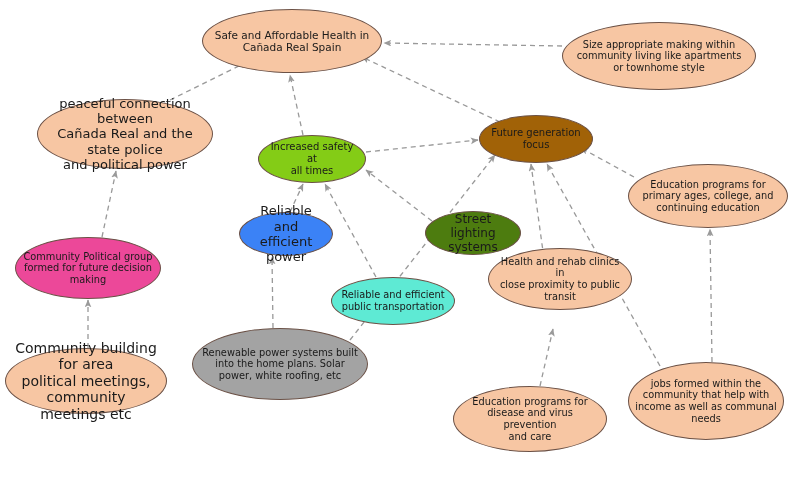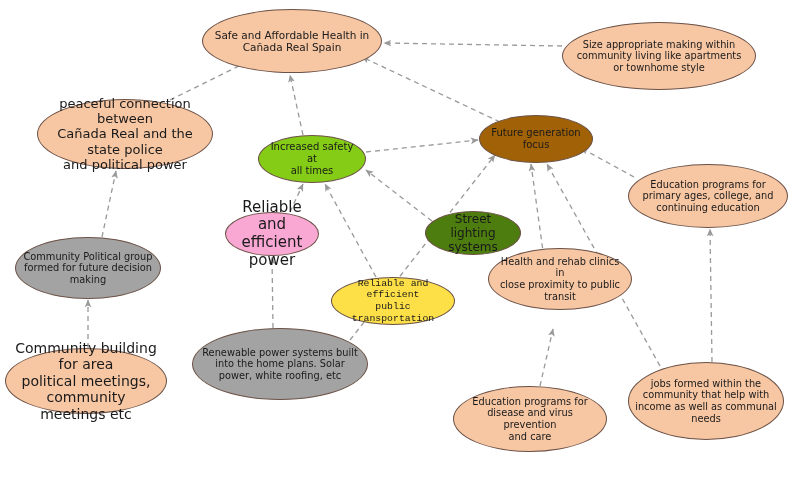--- a/index.html
+++ b/index.html
@@ -98,34 +98,34 @@
       </div>
       <div class="node" style="left: 479px; top: 115px; width: 114px; height: 48px; background: #a16207; border-color: rgb(107, 81, 70); color: rgb(26, 26, 26); font-size: 10px;">
         <span class="label">Future generation
 focus</span>
       </div>
       <div class="node" style="left: 628px; top: 164px; width: 160px; height: 64px; background: rgb(247, 198, 163); border-color: rgb(107, 81, 70); color: rgb(26, 26, 26); font-size: 9.8px;">
         <span class="label">Education programs for
 primary ages, college, and
 continuing education</span>
       </div>
-      <div class="node" style="left: 225px; top: 212px; width: 94px; height: 44px; background: #f9a8d4; border-color: rgb(107, 81, 70); color: rgb(26, 26, 26); font-size: 15px;">
+      <div class="node" style="left: 239px; top: 212px; width: 94px; height: 44px; background: #3b82f6; border-color: rgb(107, 81, 70); color: rgb(26, 26, 26); font-size: 13px;">
         <span class="label">Reliable and
 efficient power</span>
       </div>
       <div class="node" style="left: 425px; top: 211px; width: 96px; height: 44px; background: #4d7c0f; border-color: rgb(107, 81, 70); color: rgb(26, 26, 26); font-size: 12px;">
         <span class="label">Street lighting
 systems</span>
       </div>
-      <div class="node" style="left: 15px; top: 237px; width: 146px; height: 62px; background: #a3a3a3; border-color: rgb(107, 81, 70); color: rgb(26, 26, 26); font-size: 9.8px;">
+      <div class="node" style="left: 15px; top: 237px; width: 146px; height: 62px; background: #ec4899; border-color: rgb(107, 81, 70); color: rgb(26, 26, 26); font-size: 9.8px;">
         <span class="label">Community Political group
 formed for future decision
 making</span>
       </div>
-      <div class="node" style="left: 331px; top: 277px; width: 124px; height: 48px; background: #fde047; border-color: rgb(107, 81, 70); color: rgb(26, 26, 26); font-size: 9.8px; font-family: Liberation Mono, monospace;">
+      <div class="node" style="left: 331px; top: 277px; width: 124px; height: 48px; background: #5eead4; border-color: rgb(107, 81, 70); color: rgb(26, 26, 26); font-size: 9.8px;">
         <span class="label">Reliable and efficient
 public transportation</span>
       </div>
       <div class="node" style="left: 488px; top: 248px; width: 144px; height: 62px; background: rgb(247, 198, 163); border-color: rgb(107, 81, 70); color: rgb(26, 26, 26); font-size: 9.8px;">
         <span class="label">Health and rehab clinics in
 close proximity to public
 transit</span>
       </div>
       <div class="node" style="left: 192px; top: 328px; width: 176px; height: 72px; background: #a3a3a3; border-color: rgb(107, 81, 70); color: rgb(26, 26, 26); font-size: 9.8px; align-items: center;">
         <span class="label">Renewable power systems built

